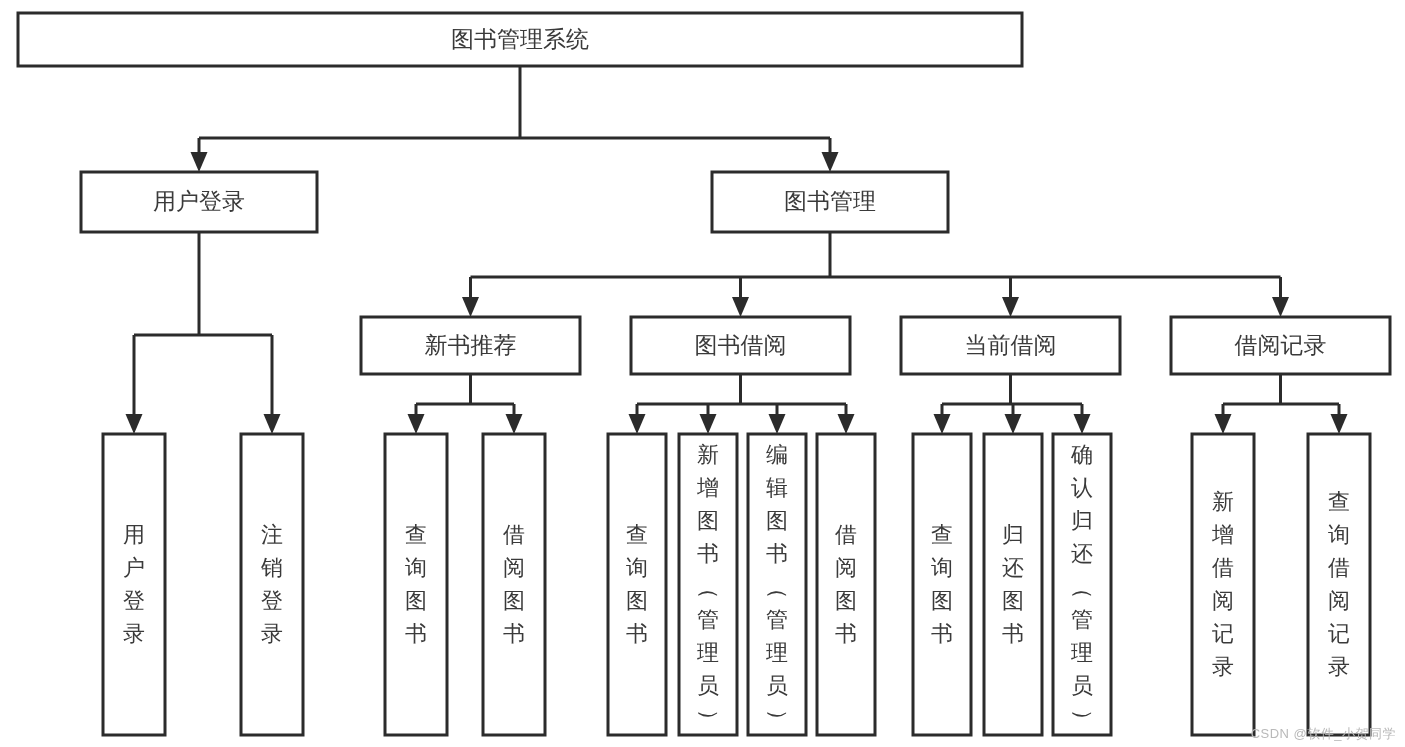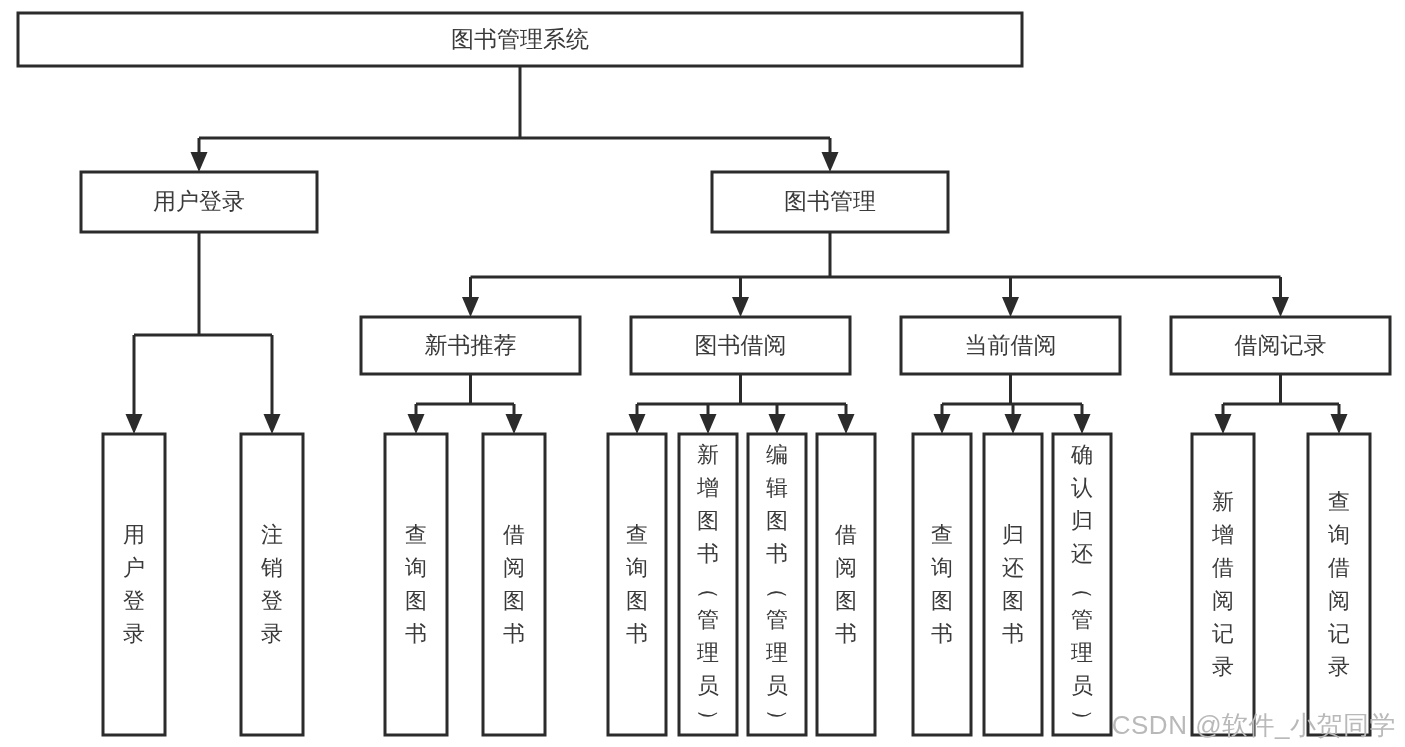--- a/index.html
+++ b/index.html
@@ -55,21 +55,21 @@
   }
   .node-label-v {
     font-size: 22px;
     text-anchor: middle;
   }
   .watermark {
     position: absolute;
     right: 9px;
     bottom: 4px;
     font-family: "Liberation Sans", "DejaVu Sans", sans-serif;
-    font-size: 26px;
+    font-size: 13px;
     color: #b9b9b9;
     white-space: nowrap;
     letter-spacing: 0.5px;
   }
 </style>
 </head>
 <body>
 
 <div id="diagram-root">
 

